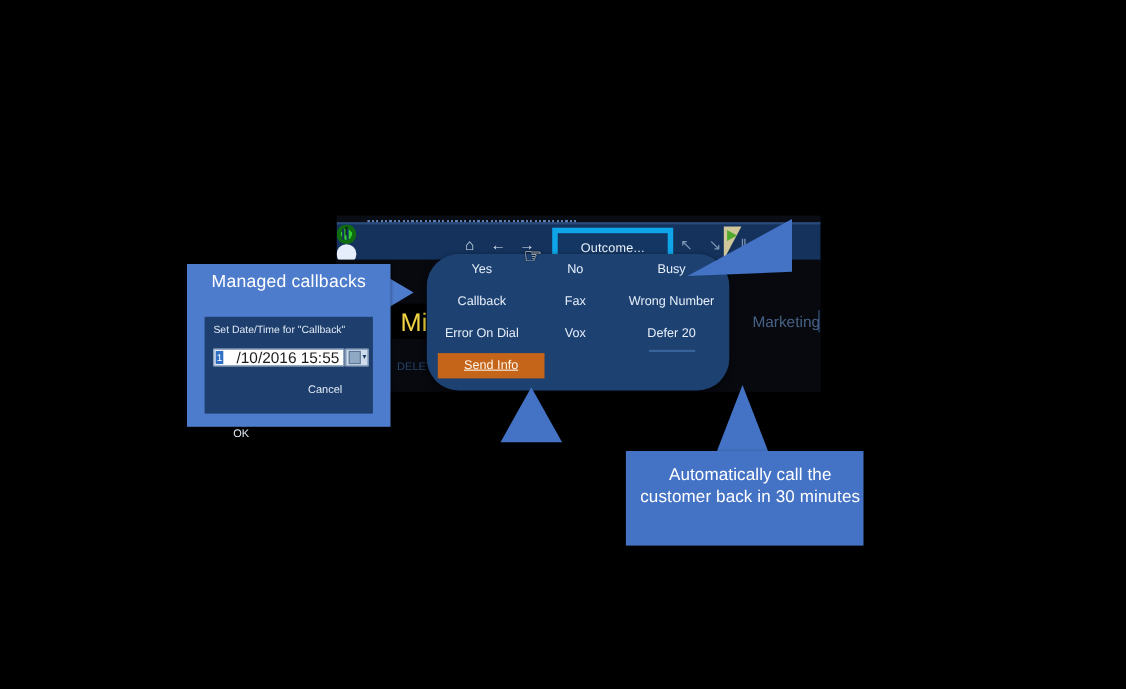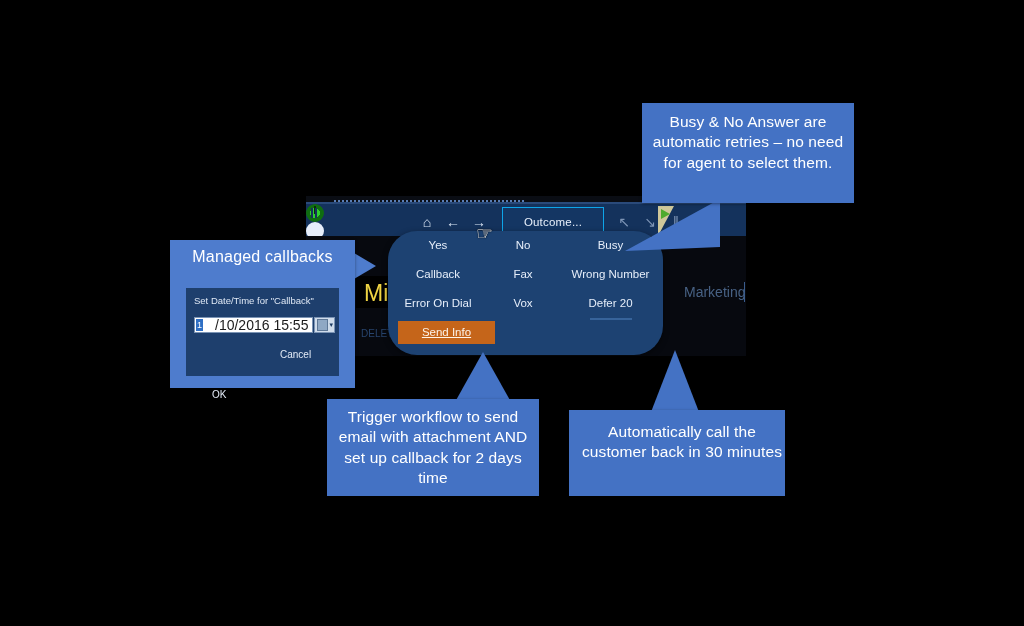--- a/index.html
+++ b/index.html
@@ -34,21 +34,21 @@
     background:#e6eefb;}
   .pause-ico::before{content:"";position:absolute;left:5px;top:4px;width:2px;height:10px;background:#14325c;}
   .pause-ico::after{content:"";position:absolute;left:9px;top:4px;width:2px;height:10px;background:#14325c;}
 
   .home-ico{left:112px;}
   .back-ico{left:138px;}
   .fwd-ico{left:164px;}
 
   .outcome-btn{
     position:absolute;left:196px;top:3px;width:100px;height:28px;
-    background:#143663;border:1px solid #0ea5e9;
+    background:#143663;border:5px solid #0ea5e9;
     color:#e8f0fb;font-size:11.5px;line-height:28px;text-align:center;
     letter-spacing:.2px;
   }
   .ph-ico{position:absolute;top:9px;width:20px;height:18px;color:#7d94b5;font-size:14px;text-align:center;line-height:18px;}
   .ph1{left:308px;} .ph2{left:334px;} .ph3{left:360px;} .ph4{left:386px;}
 
   .yellow-flag{
     position:absolute;left:352px;top:2px;width:0;height:0;
     border-left:16px solid #cfc79a;border-bottom:30px solid transparent;
   }
@@ -232,23 +232,20 @@
 
     <div class="busy-underline"></div>
     <div class="send-info-btn">Send Info</div>
   </div>
 
   <div class="hand-cursor">☞</div>
 
   <svg class="tail-retries" viewBox="0 0 95 60" preserveAspectRatio="none">
     <polygon points="95,0 95,48 0,52" fill="#4472c4"></polygon>
   </svg>
-  <div class="callout" id="callout-retries">
-    <span class="ctext">Busy &amp; No Answer are automatic retries – no need for agent to select them.</span>
-  </div>
 
   <div class="managed-tail"></div>
   <div class="callout" id="callout-managed">
     <span class="title">Managed callbacks</span>
   </div>
 
   <div class="cb-dialog">
     <div class="cb-label">Set Date/Time for "Callback"</div>
     <div class="cb-field">
       <span class="sel">1</span>
@@ -256,22 +253,19 @@
     </div>
     <div class="cb-spin">
       <span class="cal"></span>
       <span class="chev">▾</span>
     </div>
     <div class="cb-ok">OK</div>
     <div class="cb-cancel">Cancel</div>
   </div>
 
   <div class="tail-workflow"></div>
-  <div class="callout" id="callout-workflow">
-    <span class="ctext">Trigger workflow to send email with attachment AND set up callback for 2 days time</span>
-  </div>
 
   <div class="tail-autocall"></div>
   <div class="callout" id="callout-autocall">
     <span class="ctext">Automatically call the customer back in 30 minutes</span>
   </div>
 
 </div>
 
 </body></html>

